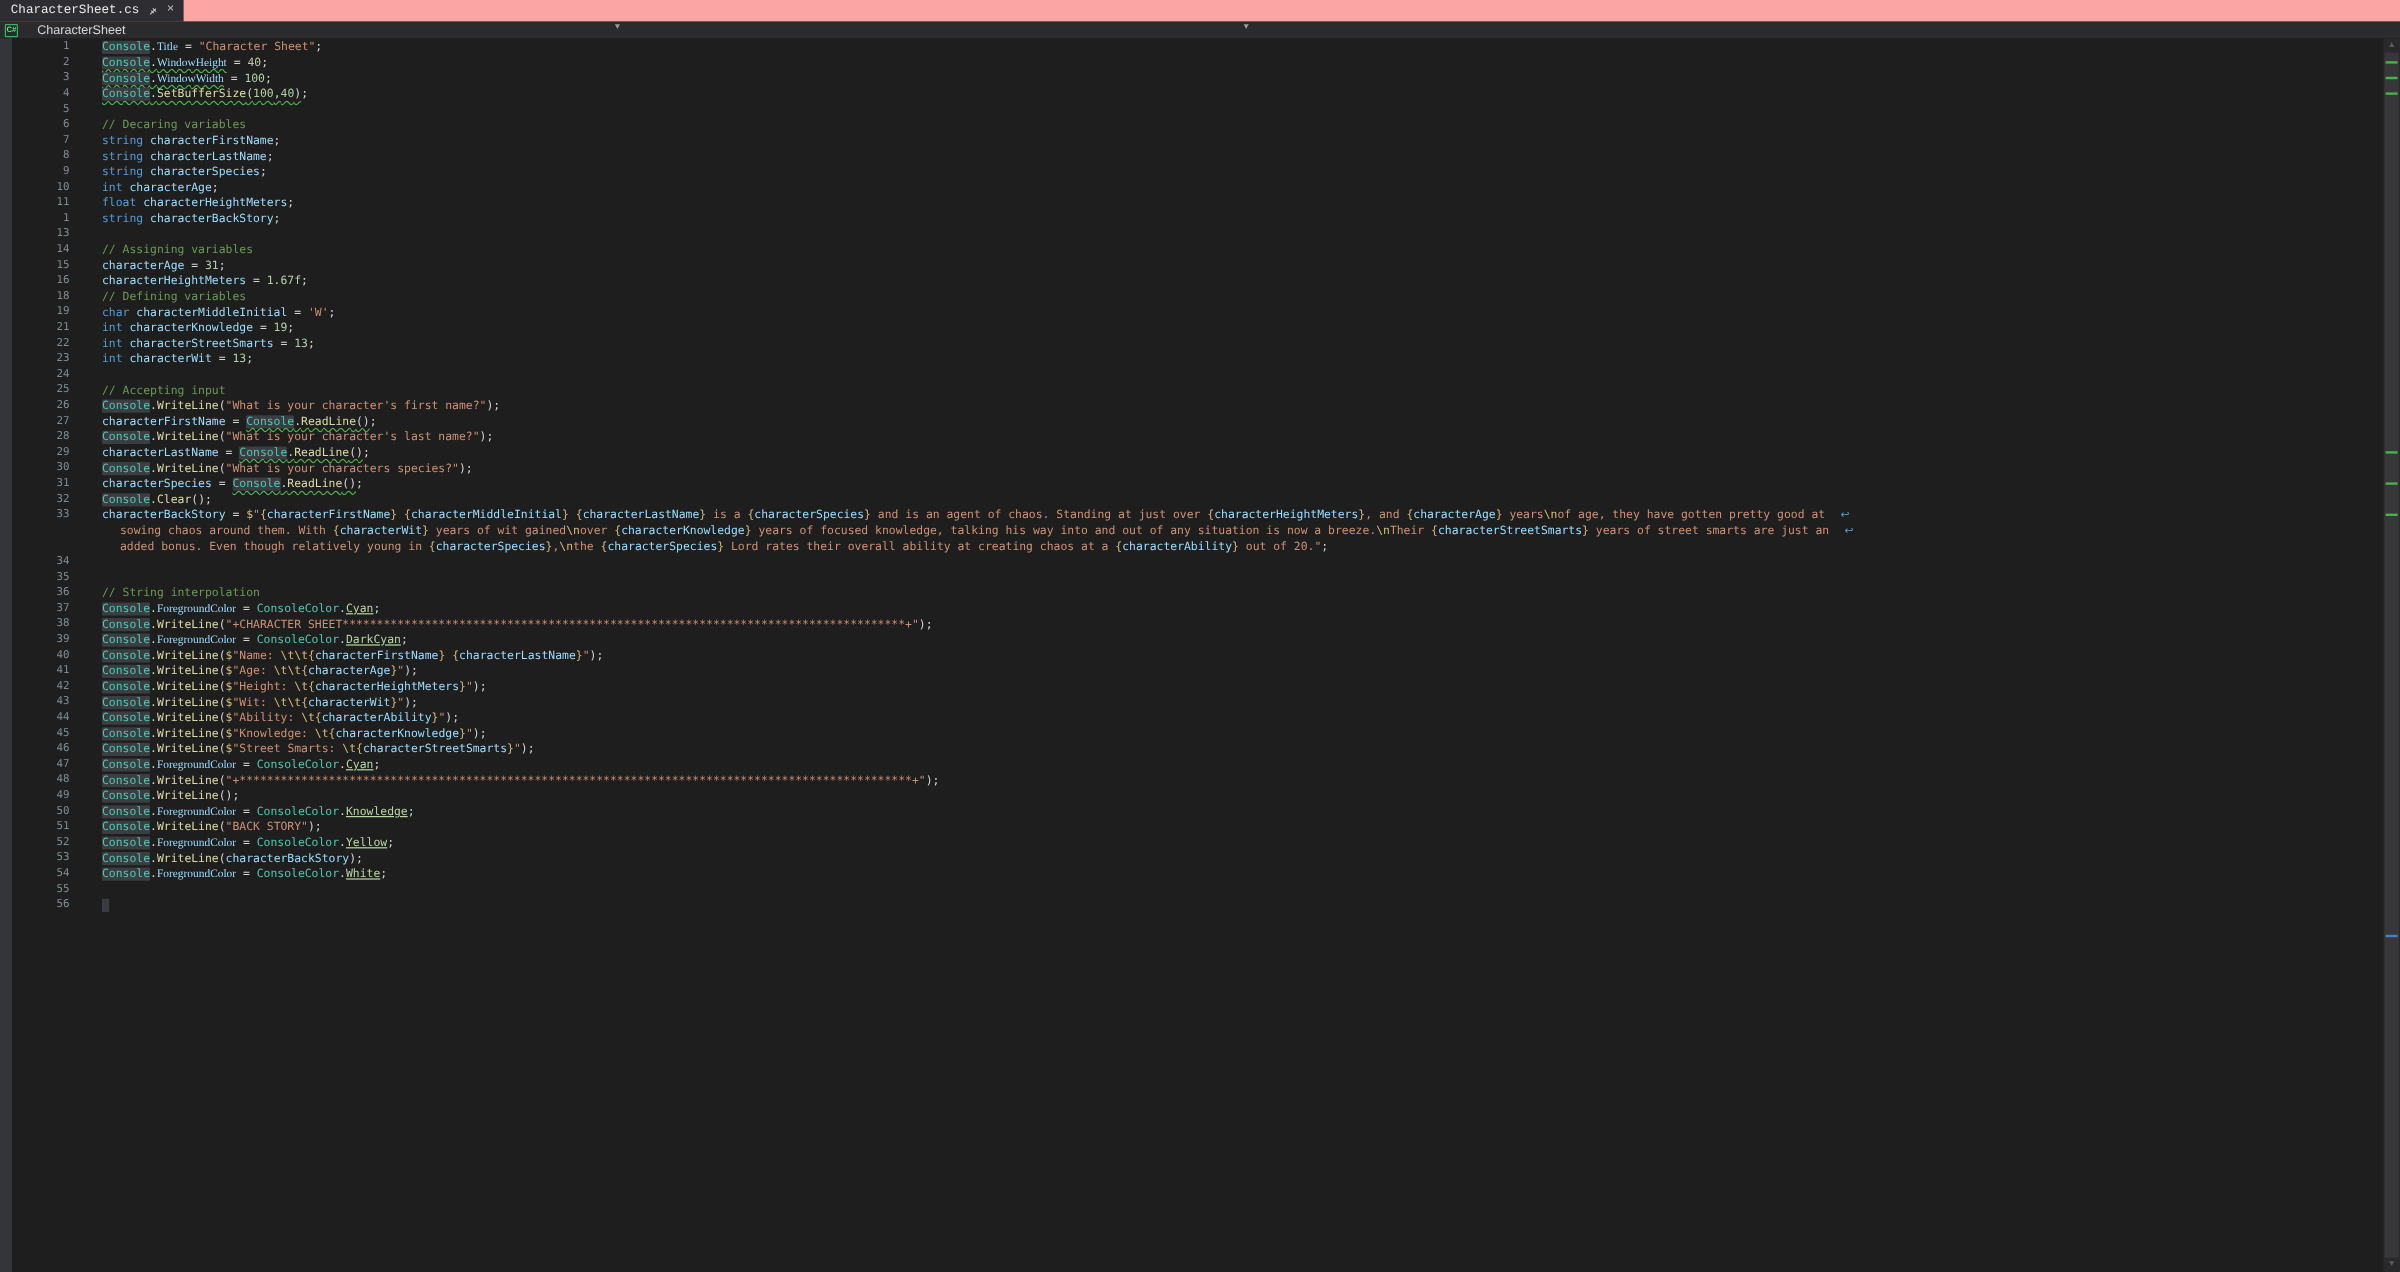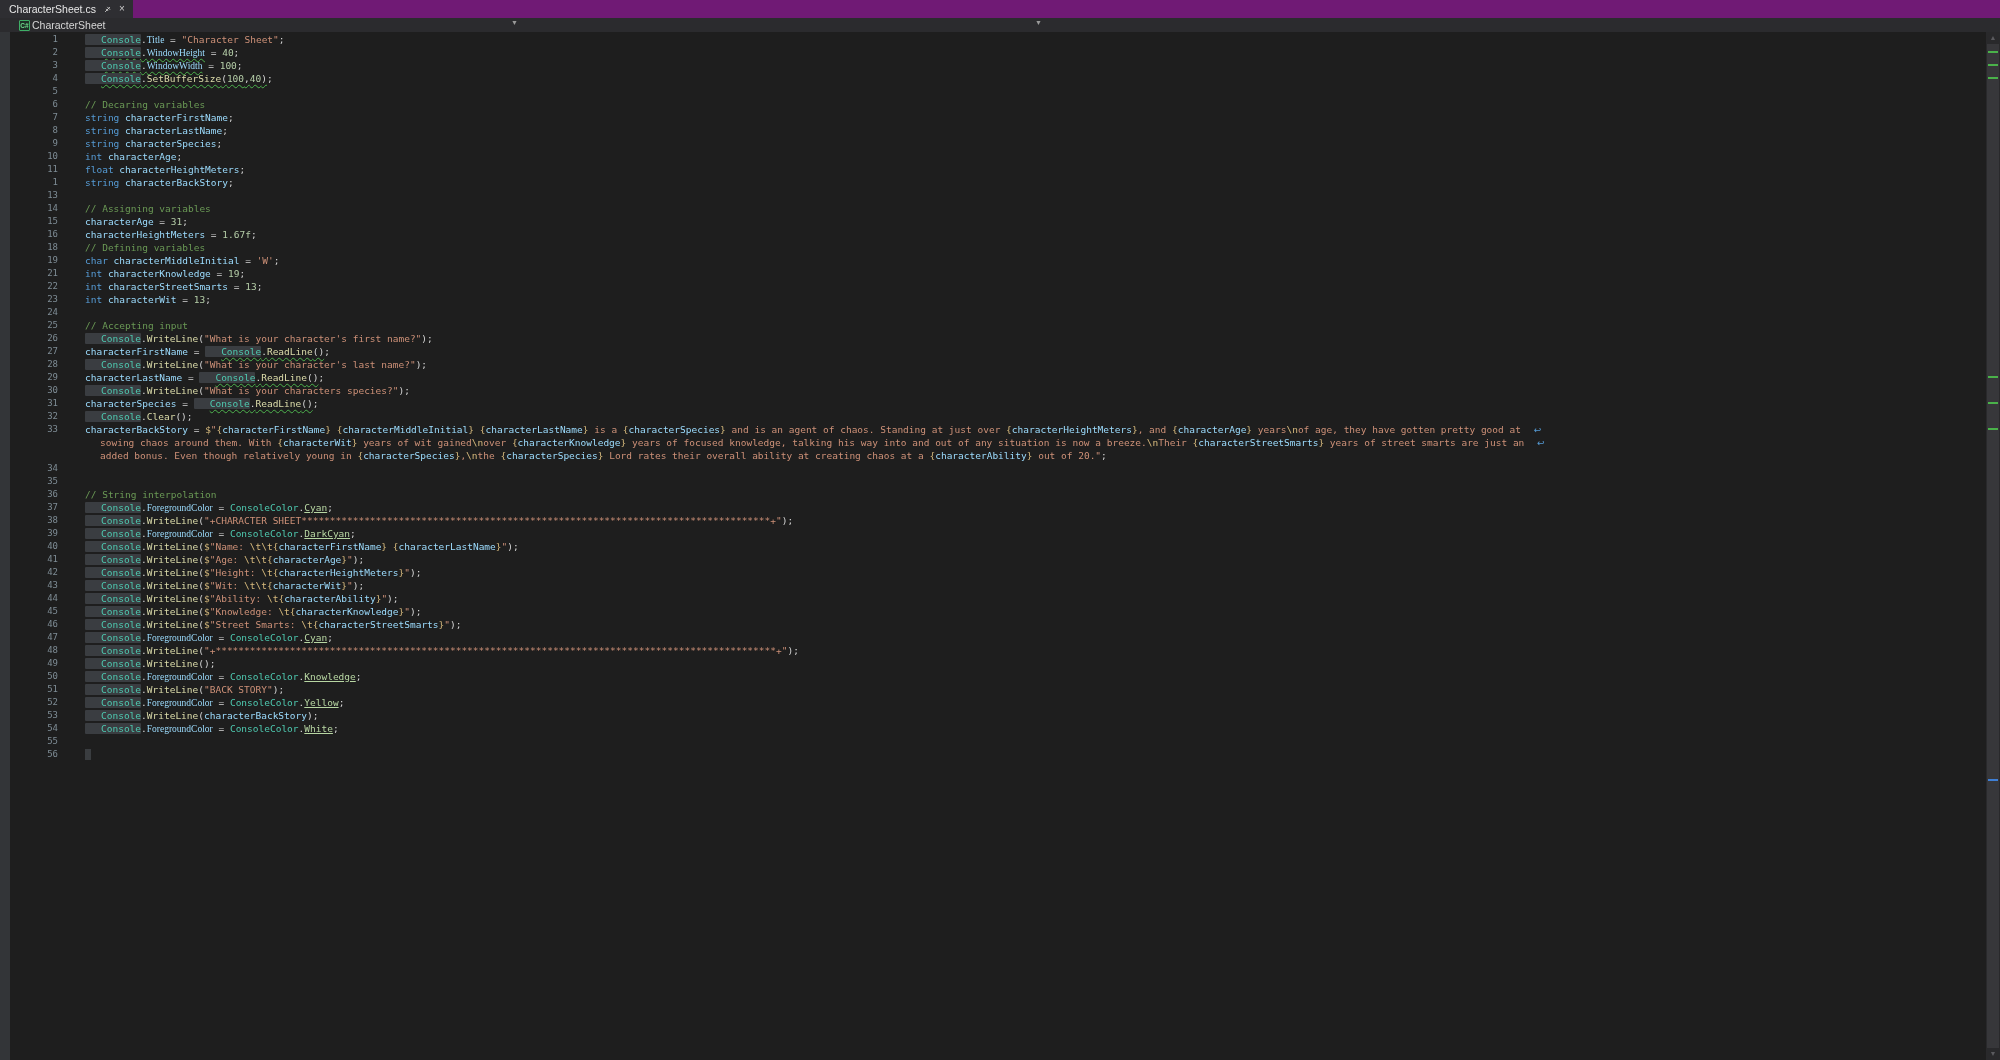--- a/index.html
+++ b/index.html
@@ -1,34 +1,34 @@
 <!DOCTYPE html>
 <html><head>
 <meta charset="utf-8">
 <style>
   * { margin:0; padding:0; box-sizing:border-box; }
   html,body { width:2000px; height:1060px; background:#1e1e1e; overflow:hidden;
               font-family:"Liberation Sans", sans-serif; }
   .window { position:relative; width:2000px; height:1060px; background:#1e1e1e; }
 
   
-  .tabbar { position:absolute; left:0; top:0; width:100%; height:18px; background:#701a75;
-            display:flex; align-items:flex-start; }
+  .tabbar { position:absolute; left:0; top:0; width:100%; height:18px; background:#fca5a5;
+            display:flex; align-items:flex-start;font-family:Liberation Mono, monospace; }
   .tab { background:#2e2e32; display:flex; align-items:center; padding:0 8px 0 9px; gap:7px;
          height:18px; }
   .tab-title { color:#e8e8e8; font-size:10.5px; }
   .tab .pin { display:flex; align-items:center; }
   .tab .pin svg { width:9px; height:9px; }
   .tab .close { color:#c8c8c8; font-size:10px; line-height:10px; cursor:default; }
 
   
   .navbar { position:absolute; left:0; top:18px; width:100%; height:14px; background:#2b2b2e;
             display:flex; align-items:center; }
   .combo { position:relative; height:14px; display:flex; align-items:center; }
-  .combo1 { width:524px; padding-left:19px; gap:2px; }
+  .combo1 { width:524px; padding-left:4px; gap:16px; }
   .combo2 { width:524px; }
   .cs-icon { width:11px; height:11px; background:#1e2f26; border:1px solid #3fae66; color:#6fdc8c;
              font-size:6.5px; font-weight:bold; display:flex; align-items:center; justify-content:center;
              border-radius:1px; }
   .crumb { color:#d6d6d6; font-size:10.5px; }
   .chev { position:absolute; right:6px; top:1px; color:#9a9a9a; font-size:7px; }
 
   
   .editor { position:absolute; left:0; top:32px; width:100%; height:1028px; background:#1e1e1e; }
   .margin-strip { position:absolute; left:0; top:0; width:10px; height:100%; background:#333538; }
@@ -45,21 +45,21 @@
   .ty { color:#4ec9b0; }
   .me { color:#dcdcaa; }
   .va { color:#9cdcfe; }
   .pr { color:#9cdcfe;font-family:Liberation Serif, serif; }
   .st { color:#ce9178; }
   .es { color:#d7ba7d; }
   .nu { color:#b5cea8; }
   .co { color:#6a9955; }
   .en { color:#b8d7a3;text-decoration:underline; }
   .pu { color:#d4d4d4; }
-  .hl { background:#3a3d41; border-radius:1px;padding-left:16px; }
+  .hl { background:#3a3d41; border-radius:1px; }
   .sq { text-decoration:underline; text-decoration-style:wavy; text-decoration-color:#4db24d;
         text-decoration-thickness:1px; text-underline-offset:2px; }
   .wg { font-family:"DejaVu Sans",sans-serif; color:#569cd6; font-size:9px; margin-left:7px; }
   .caret { display:inline-block; width:6px; height:11px; margin-top:1px; background:#3a3d40; }
 
   
   .scrollbar { position:absolute; right:0; top:0; width:14px; height:100%; background:#29292b; }
   .sb-arrow { width:14px; height:12px; color:#5a5a5e; font-size:7px; text-align:center; line-height:12px; }
   .sb-arrow.down { position:absolute; bottom:0; }
   .sb-thumb { position:absolute; top:12px; left:1px; width:12px; height:1004px; background:#37373a; }

